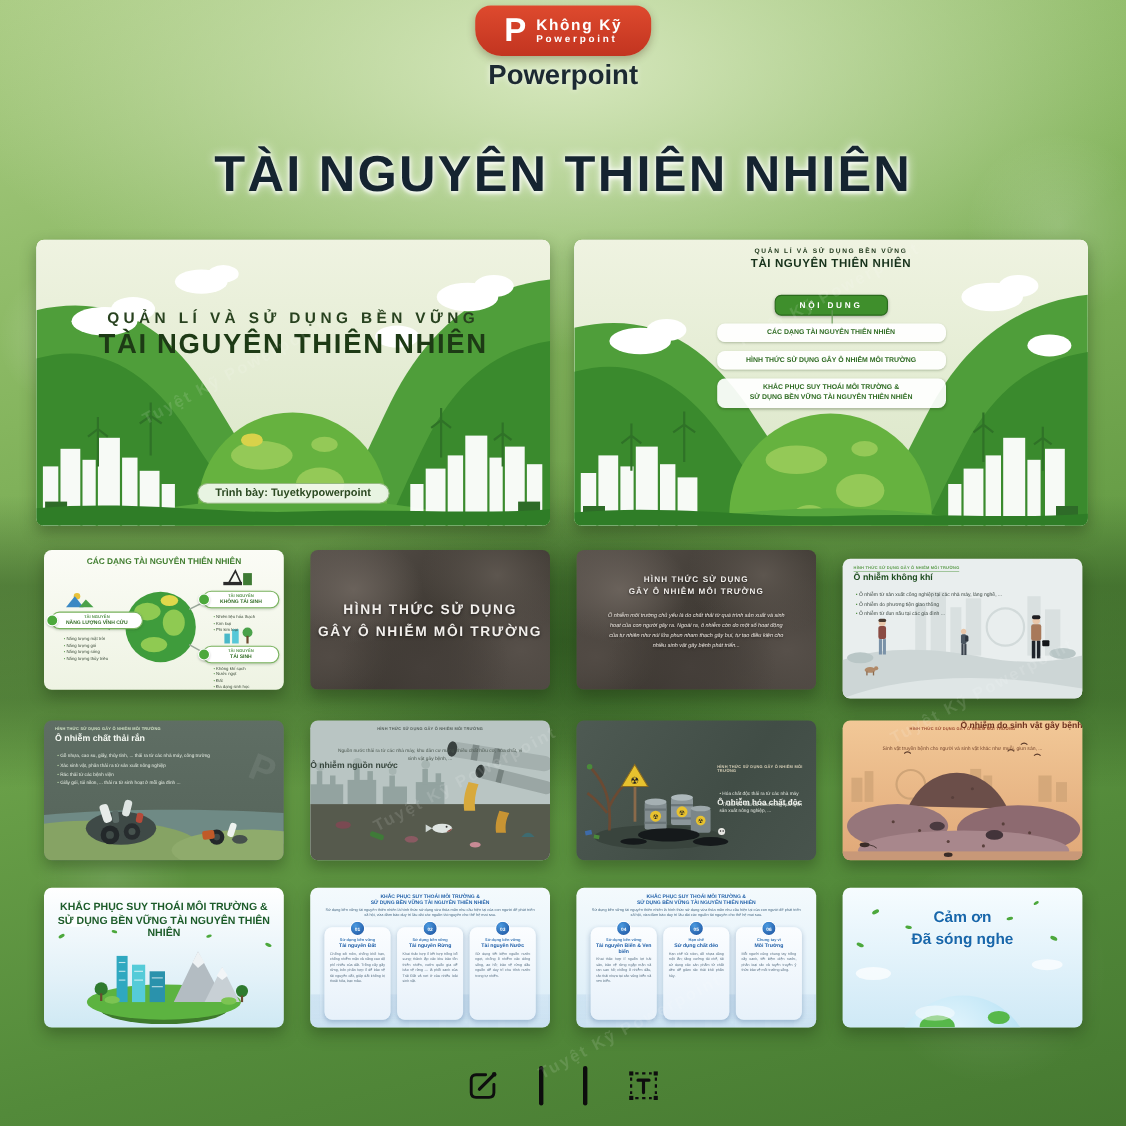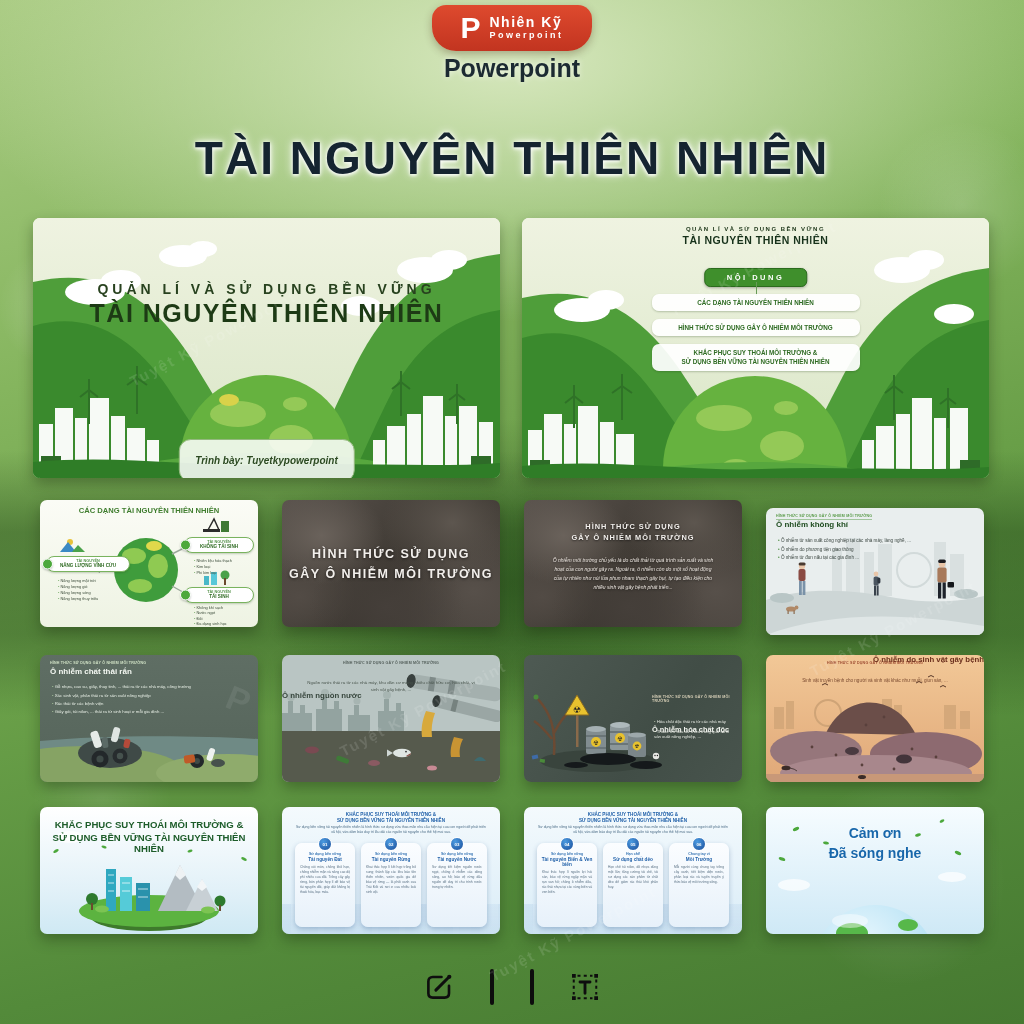--- a/index.html
+++ b/index.html
@@ -36,22 +36,22 @@
   
   .slide{position:absolute;border-radius:7px;overflow:hidden;background:#fff;box-shadow:0 6px 14px rgba(25,45,15,.38);}
   .lg{width:467px;height:260px;}
   .sm{width:218px;height:127px;}
   .slide svg.bgsvg{position:absolute;inset:0;width:100%;height:100%;}
   .ov{position:absolute;}
 
   
   .cover-t1{top:63px;width:100%;text-align:center;font-size:14px;font-weight:700;letter-spacing:4px;color:#28421f;}
   .cover-t2{top:81px;width:100%;text-align:center;font-size:25px;font-weight:700;letter-spacing:1.5px;color:#1d3a15;}
-  .cover-pill{top:221px;left:50%;transform:translateX(-50%);padding:15px 16px;font-size:10px;font-weight:700;color:#2c4a22;
-    background:rgba(255,255,255,.85);border:1px solid #93b87e;border-radius:12px;white-space:nowrap;font-style:italic;}
+  .cover-pill{top:221px;left:50%;transform:translateX(-50%);padding:3px 16px;font-size:10px;font-weight:700;color:#2c4a22;
+    background:rgba(255,255,255,.85);border:1px solid #93b87e;border-radius:12px;white-space:nowrap;}
 
   
   .toc-k1{top:8px;width:100%;text-align:center;font-size:6px;font-weight:700;letter-spacing:1.5px;color:#20391c;}
   .toc-k2{top:16px;width:100%;text-align:center;font-size:10.5px;font-weight:700;letter-spacing:.5px;color:#16311a;}
   .toc-btn{top:50px;left:50%;transform:translateX(-50%);background:#3f8f2c;border:1px solid #2b6b1d;color:#fff;
     font-size:7.5px;font-weight:700;letter-spacing:2.5px;padding:4px 22px;border-radius:6px;box-shadow:0 1px 3px rgba(0,0,0,.3);}
   .toc-line{top:64px;left:50%;width:1px;height:14px;background:#679a58;}
   .toc-item{left:50%;transform:translateX(-50%);width:196px;background:rgba(255,255,255,.93);border-radius:7px;
     padding:4px 6px;text-align:center;font-size:6.3px;font-weight:700;color:#2e6b22;box-shadow:0 1px 2px rgba(30,60,20,.25);line-height:1.5;}
 
@@ -142,21 +142,21 @@
   .fdiv{width:4px;height:36px;background:#0d0d0d;border-radius:2px;}
 </style>
 </head>
 <body>
 
 <div class="poster">
 
   <div class="badge">
     <span class="p">P</span>
     <span>
-      <div class="bt1">Nhiên Kỹ</div>
+      <div class="bt1">Không Kỹ</div>
       <div class="bt2">Powerpoint</div>
     </span>
   </div>
   <div class="wordmark">Powerpoint</div>
   <div class="title2">TÀI NGUYÊN THIÊN NHIÊN</div>
 
   <section class="slide lg" style="left:33px;top:218px">
     <svg class="bgsvg" viewBox="0 0 467 260" preserveAspectRatio="none">
       <defs>
           <linearGradient id="sky1" x1="0" y1="0" x2="0" y2="1">

